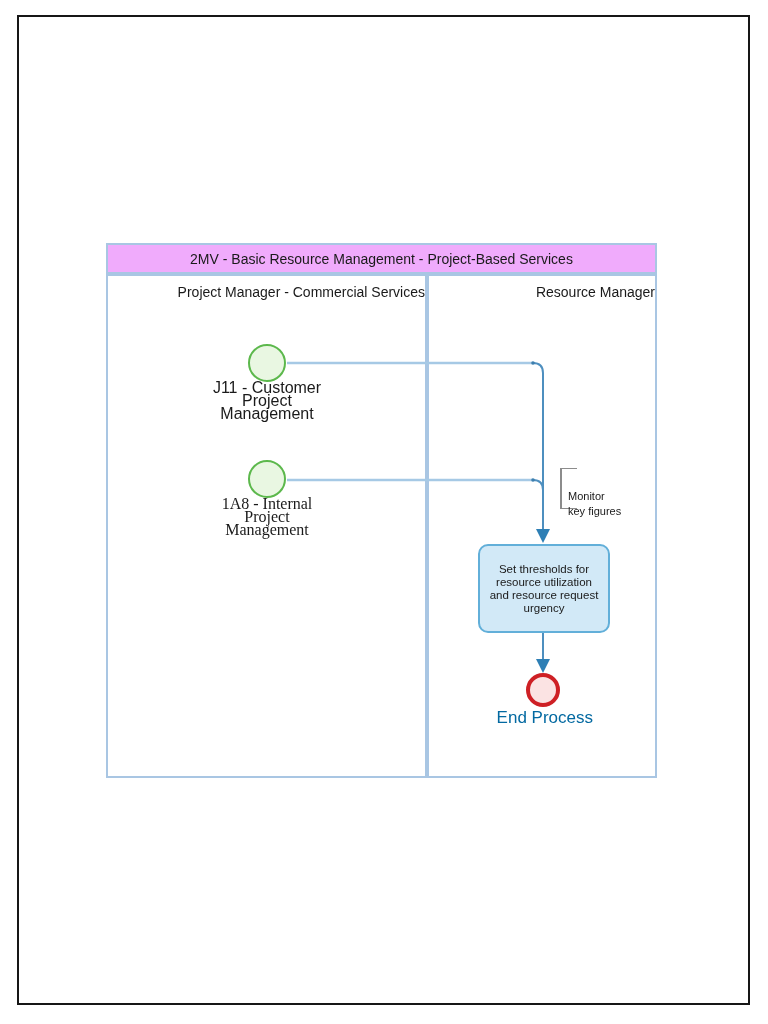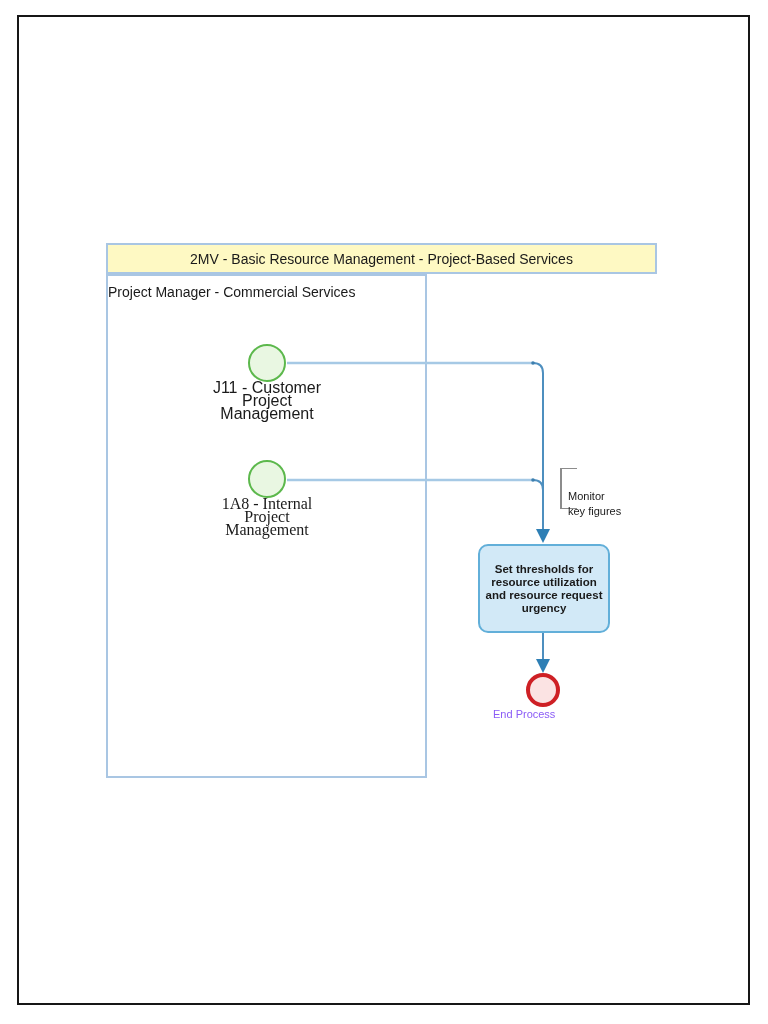--- a/index.html
+++ b/index.html
@@ -18,38 +18,38 @@
   .abs { position: absolute; }
   .page-frame {
     left: 17px; top: 15px;
     width: 733px; height: 990px;
     border: 2px solid #161616;
     background: #ffffff;
   }
   .title-bar {
     left: 106px; top: 243px;
     width: 551px; height: 31px;
-    background: #fef9c3;
+    background: #f0abfc;
     border: 2px solid #A9C6E3;
     display: flex; align-items: center; justify-content: center;
     font-size: 14px;
     color: #1a1a1a;
   }
   .lane {
     top: 274px;
     height: 504px;
     border: 2px solid #A9C6E3;
     background: #ffffff;
   }
   .lane-1 { left: 106px; width: 321px; }
   .lane-2 { left: 427px; width: 230px; }
   .lane-header {
     position: absolute;
     left: 0; right: 0; top: 8px;
-    text-align: left;
+    text-align: right;
     font-size: 14px;
     color: #1a1a1a;
   }
   .connector-layer {
     left: 0; top: 0;
     width: 768px; height: 1024px;
     pointer-events: none;
   }
   .event-circle {
     border-radius: 50%;
@@ -93,49 +93,51 @@
     border: 2px solid #62AFD9;
     border-radius: 10px;
     display: flex; align-items: center; justify-content: center;
   }
   .task-label {
     text-align: center;
     font-size: 11.5px;
     line-height: 13px;
     white-space: pre-line;
     color: #1a1a1a;
-    font-weight: bold;
   }
   .end-event {
     left: 526px; top: 673px;
     width: 34px; height: 34px;
     background: #FBE3E3;
     border: 4px solid #CE2025;
   }
   .end-label {
     left: 493px; top: 708px;
     width: 100px;
-    text-align: left;
-    font-size: 11px;
-    color: #8b5cf6;
+    text-align: right;
+    font-size: 17px;
+    color: #0369a1;
   }
 </style>
 </head>
 <body>
 
 <div class="page">
 
   <div class="abs page-frame"></div>
 
   <div class="abs title-bar">
     <span>2MV - Basic Resource Management - Project-Based Services</span>
   </div>
 
   <div class="abs lane lane-1">
     <div class="lane-header">Project Manager - Commercial Services</div>
+  </div>
+  <div class="abs lane lane-2">
+    <div class="lane-header">Resource Manager</div>
   </div>
 
   <svg class="abs connector-layer" width="768" height="1024" viewBox="0 0 768 1024" xmlns="http://www.w3.org/2000/svg">
 
     <path d="M287,363 L533,363" fill="none" stroke="#A6C9E5" stroke-width="2.5"></path>
     <path d="M287,480 L533,480" fill="none" stroke="#A6C9E5" stroke-width="2.5"></path>
 
     <path d="M533,363 Q543,363 543,373 L543,530" fill="none" stroke="#4E8FBF" stroke-width="2"></path>
     <path d="M533,480 Q543,480 543,490" fill="none" stroke="#4E8FBF" stroke-width="2"></path>
     <circle cx="533" cy="363" r="1.8" fill="#3D7FAE"></circle>

